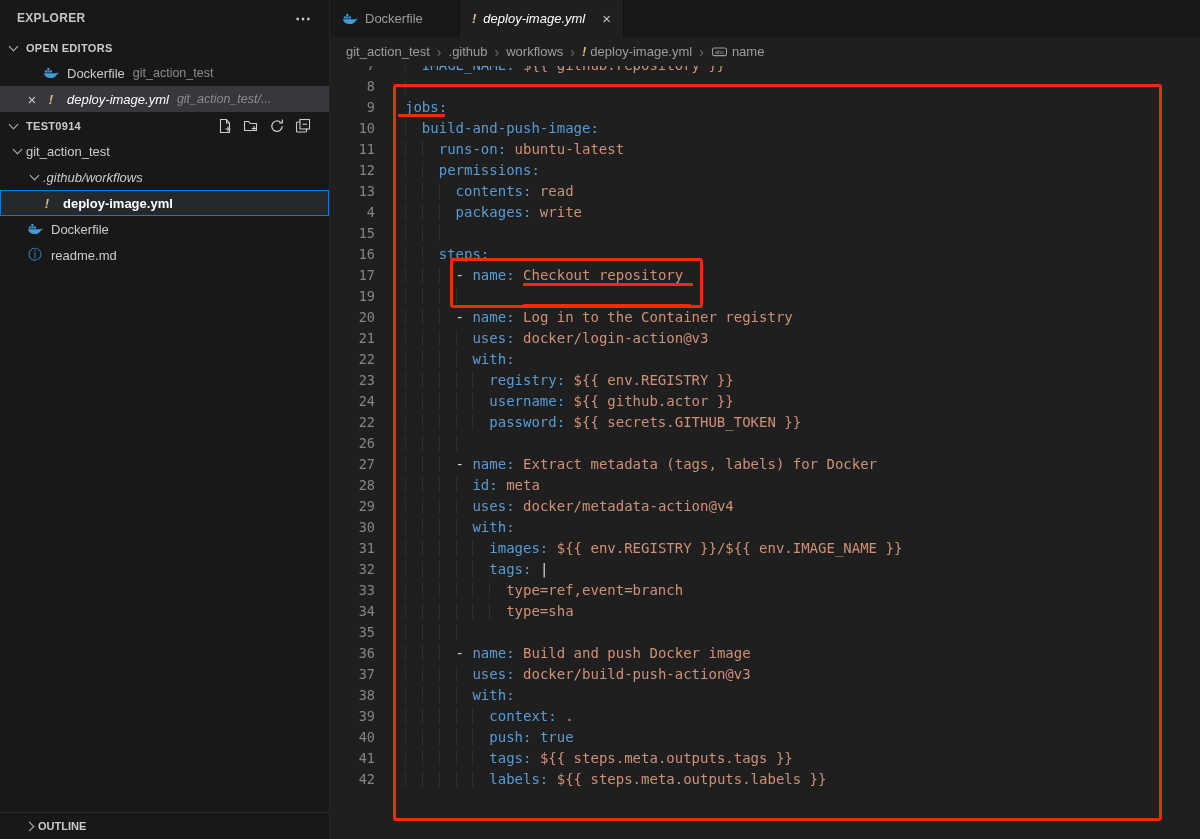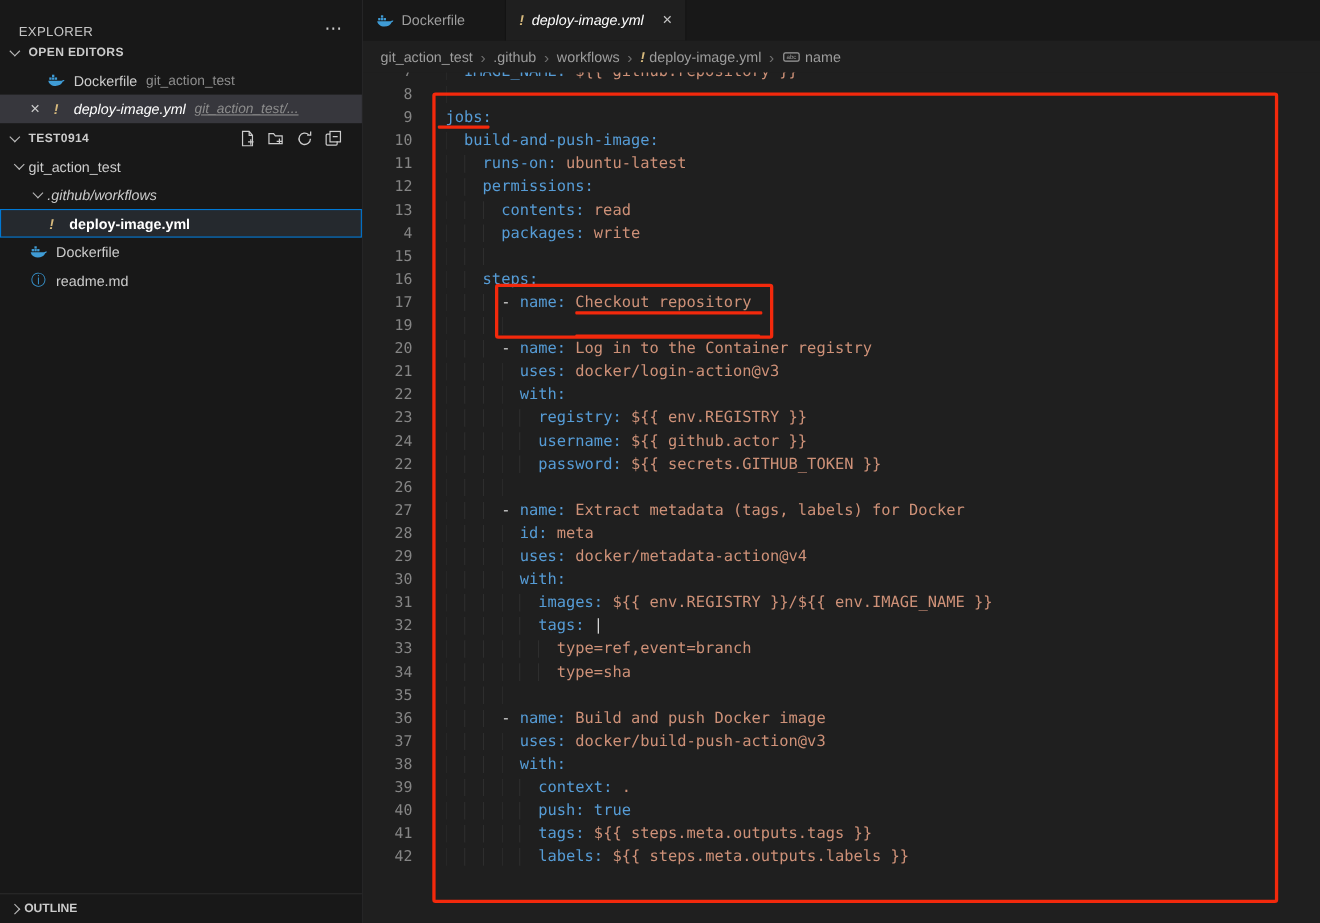--- a/index.html
+++ b/index.html
@@ -3,22 +3,22 @@
 <meta charset="utf-8">
 <style>
   * { margin:0; padding:0; box-sizing:border-box; }
   html,body { width:1200px; height:839px; overflow:hidden; background:#1f1f1f;
               font-family:"Liberation Sans", sans-serif; }
   #root { position:relative; width:1200px; height:839px; display:flex; }
 
   
   .sidebar { width:330px; height:839px; background:#181818; border-right:1px solid #252526;
              display:flex; flex-direction:column; color:#cccccc; flex:none; }
-  .explorer-head { height:36px; display:flex; align-items:flex-end; justify-content:space-between;
-                   padding:0 14px 0 17px; }
+  .explorer-head { height:36px; display:flex; align-items:center; justify-content:space-between;
+                   padding:0 14px 0 17px;font-weight:bold; }
   .explorer-title { font-size:12px; color:#c5c5c5; letter-spacing:.3px; }
   .ellipsis { color:#cccccc; font-size:16px; cursor:pointer; padding:0 4px; }
   .sect-head { height:24px; display:flex; align-items:center; gap:4px; padding:0 8px 0 4px;
                font-size:11px; font-weight:bold; color:#cccccc; letter-spacing:.3px; cursor:pointer; }
   .chev { width:7px; height:7px; border-right:1.3px solid #b8b8b8; border-bottom:1.3px solid #b8b8b8;
           display:inline-block; flex:none; }
   .chev.down { transform:rotate(45deg); margin:-3px 5px 0 6px; }
   .chev.right { transform:rotate(-45deg); margin:0 5px 0 6px; }
   .oe-list .row, .tree .row { height:26px; display:flex; align-items:center; font-size:13px;
            color:#cccccc; cursor:pointer; white-space:nowrap; overflow:hidden; }
@@ -29,21 +29,21 @@
   .row .closex { width:20px; text-align:center; color:#cccccc; font-size:15px; flex:none; }
   .row .closex-spacer { width:20px; flex:none; }
   .row.selected { background:#25292e; outline:1px solid #0078d4; outline-offset:-1px; }
   .ws-actions { margin-left:auto; display:flex; gap:10px; align-items:center; padding-right:10px; }
   .ws-actions .act { width:16px; height:16px; display:inline-flex; cursor:pointer; }
   .ws-actions svg { width:16px; height:16px; stroke:#cccccc; fill:none; stroke-width:1.1; }
   .warn-glyph { color:#d7ba7d; font-weight:bold; font-style:italic; font-size:13px; }
   .info-glyph { color:#3794ce; font-size:13.5px; font-style:normal; }
   .docker-svg { width:16px; height:16px; }
   .outline-row { margin-top:auto; border-top:1px solid #2b2b2b; height:27px; display:flex;
-                 align-items:center; font-size:11px; font-weight:bold; color:#cccccc; padding-left:4px; cursor:pointer; }
+                 align-items:center; font-size:11px; font-weight:bold; color:#cccccc; padding-left:20px; cursor:pointer; }
   .spacer-grow { flex:1; }
 
   
   .editor-col { flex:1; display:flex; flex-direction:column; background:#1f1f1f; position:relative; }
   .tabbar { height:37px; background:#181818; display:flex; flex:none; }
   .tab { display:flex; align-items:center; gap:7px; padding:0 12px; font-size:13px;
          color:#9d9d9d; background:#181818; border-right:1px solid #131313; cursor:pointer; min-width:130px; }
   .tab.active { background:#1f1f1f; color:#ffffff; }
   .tab.active .tab-label { font-style:italic; }
   .tab .tab-close { margin-left:10px; color:#c5c5c5; font-size:15px; }
@@ -105,21 +105,21 @@
               </g>
             </svg>
           </span>
           <span>Dockerfile</span>
           <span class="desc">git_action_test</span>
         </div>
         <div class="row active-oe" style="padding-left: 22px;">
           <span class="closex">×</span>
           <span class="warn-glyph icon" style="display: inline-flex; align-items: center; justify-content: center;">!</span>
           <span style="font-style: italic; color: rgb(255, 255, 255);">deploy-image.yml</span>
-          <span class="desc" style="font-style: italic; text-decoration: underline;">git_action_test/...</span>
+          <span class="desc" style="font-style: italic;">git_action_test/...</span>
         </div>
       </div>
 
     <div class="sect-head" style="margin-top:2px;">
       <span class="chev down"></span>
       <span>TEST0914</span>
       <span class="ws-actions" id="ws-actions">
           <span class="act">
             <span style="display: inline-flex; align-items: center; justify-content: center;">
               <svg viewBox="0 0 16 16">

